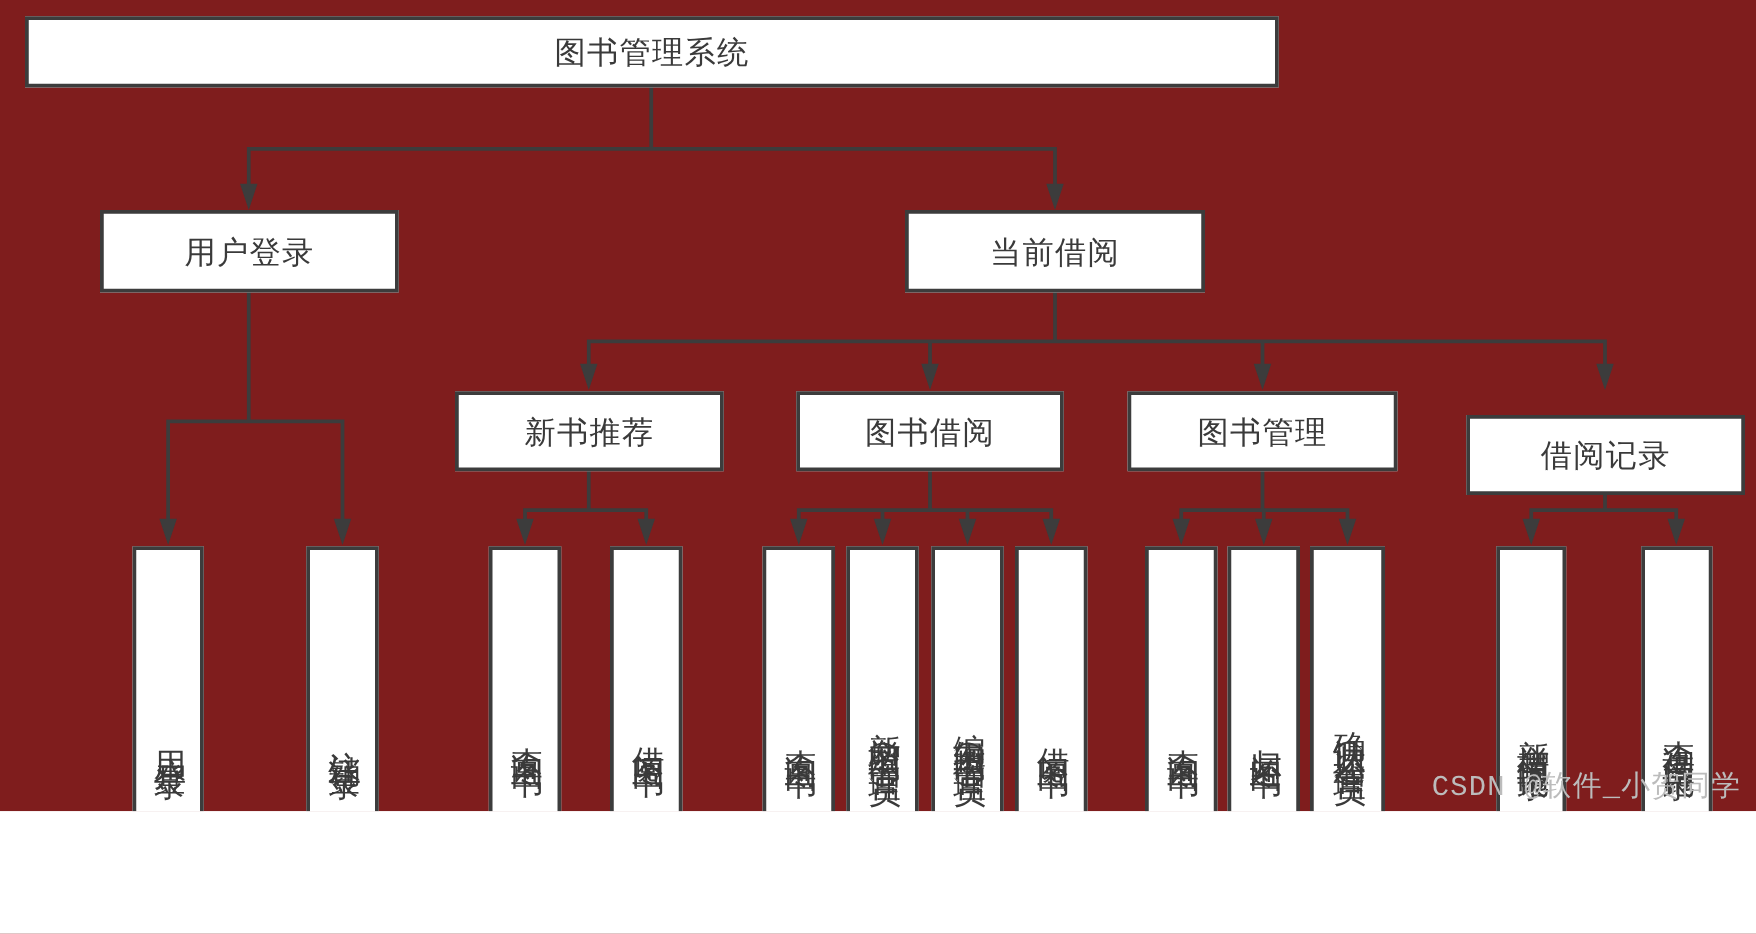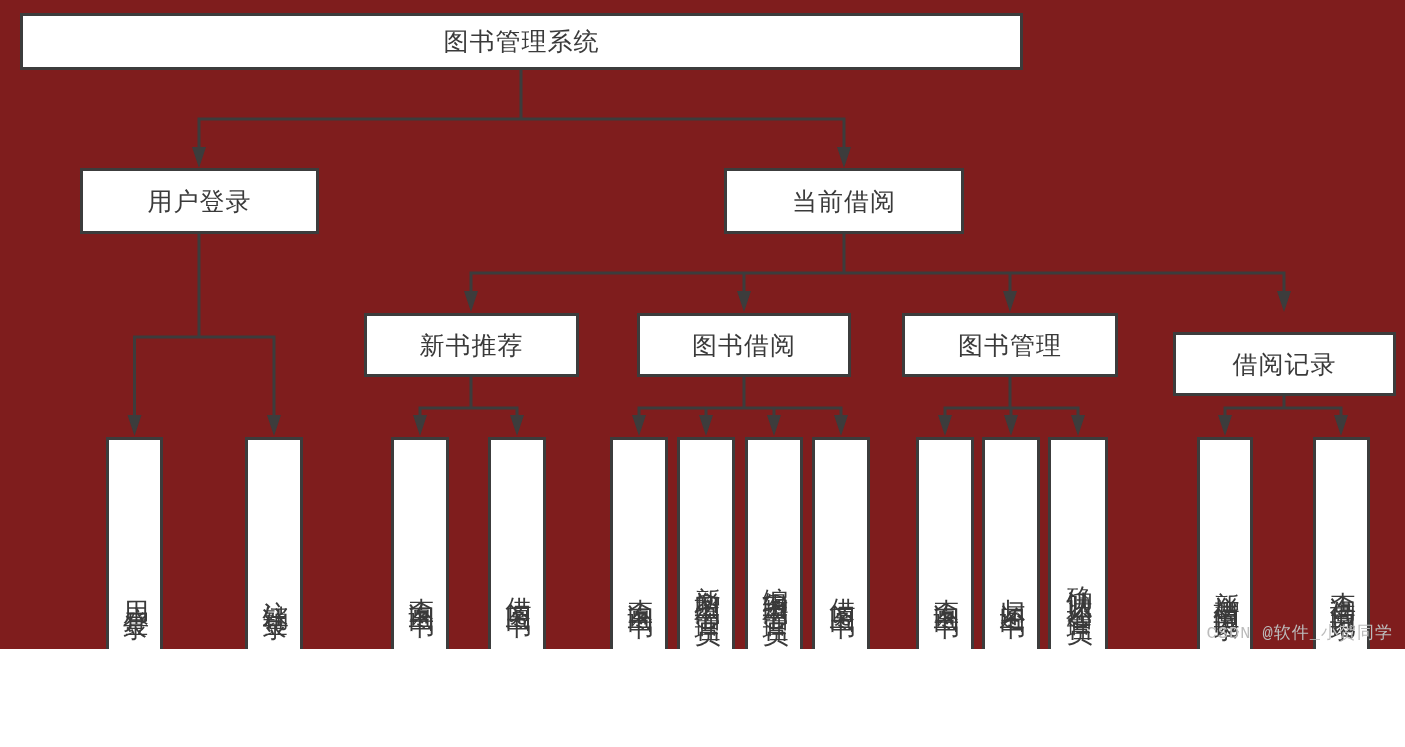--- a/index.html
+++ b/index.html
@@ -34,21 +34,21 @@
     text-orientation: mixed;
     font-size: 26px;
     line-height: 1;
     letter-spacing: 5px;
     white-space: nowrap;
   }
   .watermark {
     position: absolute;
     right: 12px;
     bottom: 5px;
-    font-size: 17px;
+    font-size: 23px;
     letter-spacing: 1px;
     color: #bcbcbc;
     z-index: 3;
     white-space: nowrap;
   }
 </style>
 </head>
 <body>
 
 <div class="canvas">

